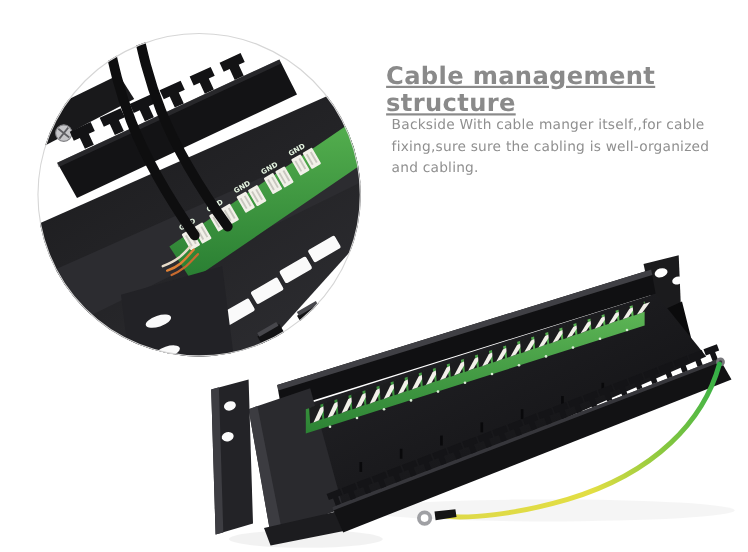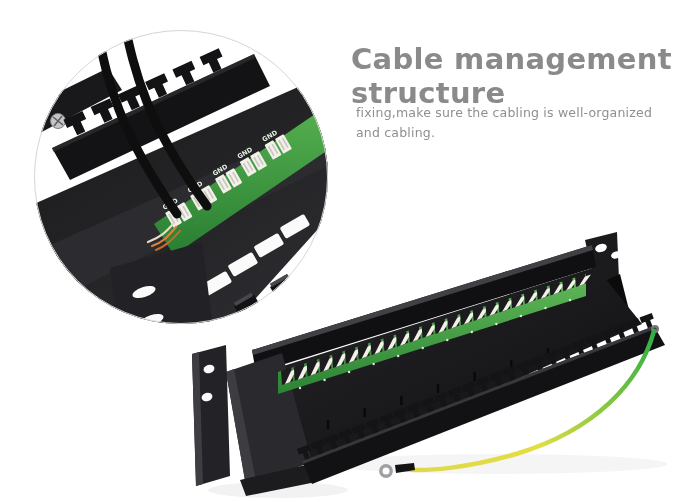--- a/index.html
+++ b/index.html
@@ -1,21 +1,21 @@
 <!DOCTYPE html>
 <html><head>
 <meta charset="utf-8">
 <style>
   html,body{margin:0;padding:0;background:#fff;}
   .page{position:relative;width:680px;height:502px;background:#fff;overflow:hidden;
         font-family:"DejaVu Sans",sans-serif;}
   .inset-svg{position:absolute;left:14px;top:6px;}
   .main-svg{position:absolute;left:168px;top:224px;}
-  .title{position:absolute;left:351px;top:42px;width:325px;
-         font-size:29px;font-weight:bold;color:#8a8a8a;letter-spacing:0.3px;}
+  .title{position:absolute;left:351px;top:57px;width:325px;
+         font-size:22px;font-weight:bold;color:#8a8a8a;letter-spacing:0.3px;text-decoration:underline;}
   .desc{position:absolute;left:356px;top:103px;width:300px;
         font-size:12.5px;line-height:19.5px;color:#8f8f8f;letter-spacing:0.2px;}
   svg text{font-family:"DejaVu Sans",sans-serif;font-weight:bold;}
 </style>
 </head>
 <body>
 
 <div class="page">
 
   <svg class="inset-svg" width="322" height="322" viewBox="0 0 322 322">
@@ -148,21 +148,22 @@
         </g>
       <g transform="rotate(-18 138 314)">
           <ellipse cx="138" cy="314" rx="12" ry="5" fill="#fafafa"></ellipse>
         </g>
     </g>
     <circle cx="167" cy="171" r="146.5" fill="none" stroke="#d6d6d6" stroke-width="1"></circle>
   </svg>
 
   <div class="title">Cable management structure</div>
   <div class="desc">
-    <div>fixing,make sure the cabling is well-organized</div>
+    <div>Backside With cable manger itself,,for cable</div>
+    <div>fixing,sure sure the cabling is well-organized</div>
     <div>and cabling.</div>
   </div>
 
   <svg class="main-svg" width="512" height="278" viewBox="0 0 512 278">
     <defs>
       <linearGradient id="gPcb" x1="0" y1="0" x2="0" y2="1">
         <stop offset="0" stop-color="#61b958"></stop>
           <stop offset="1" stop-color="#2c8334"></stop>
       </linearGradient>
       <linearGradient id="gFloor" x1="0" y1="0" x2="1" y2="1">

